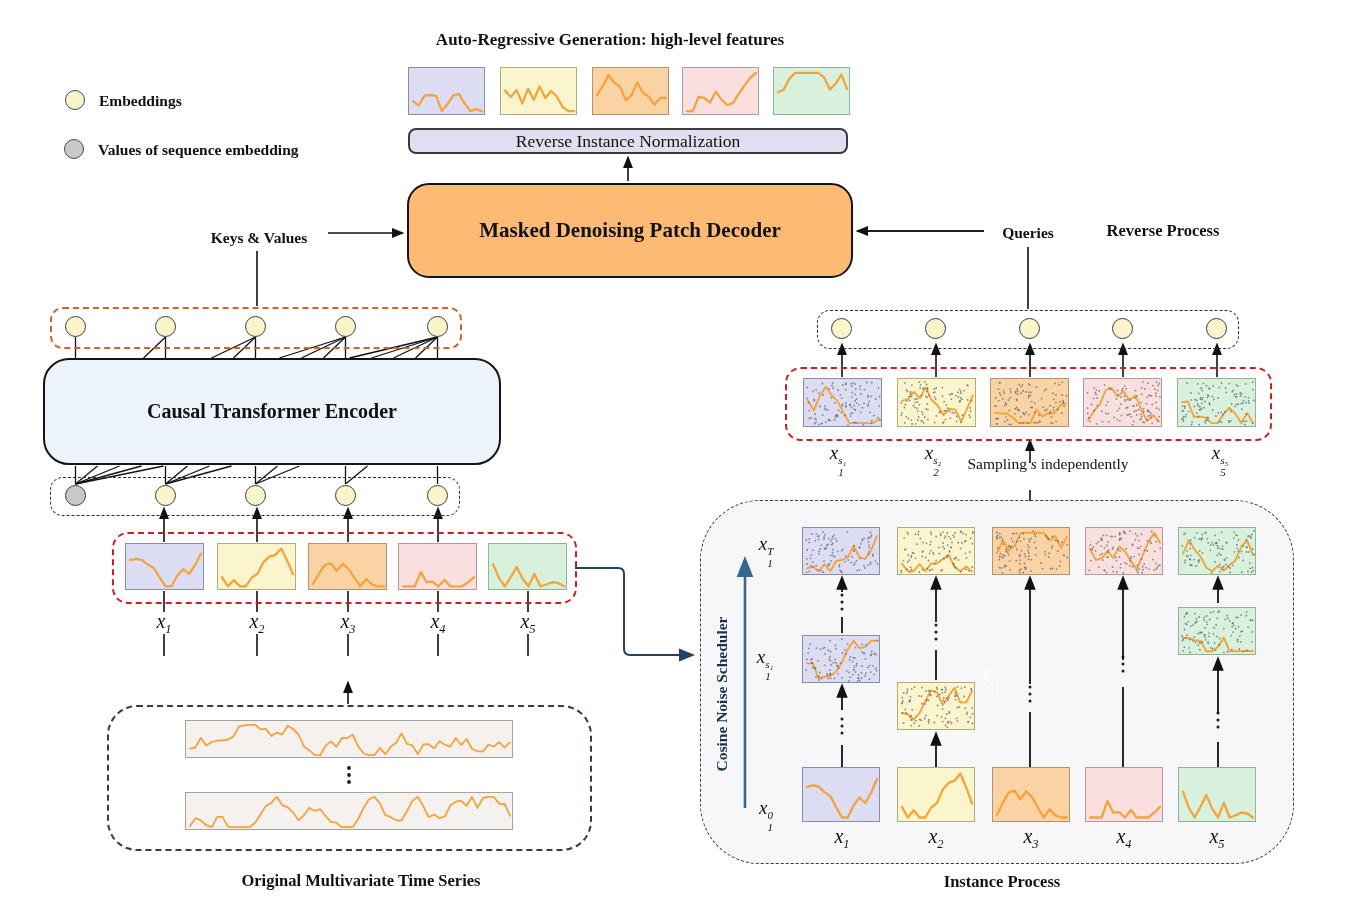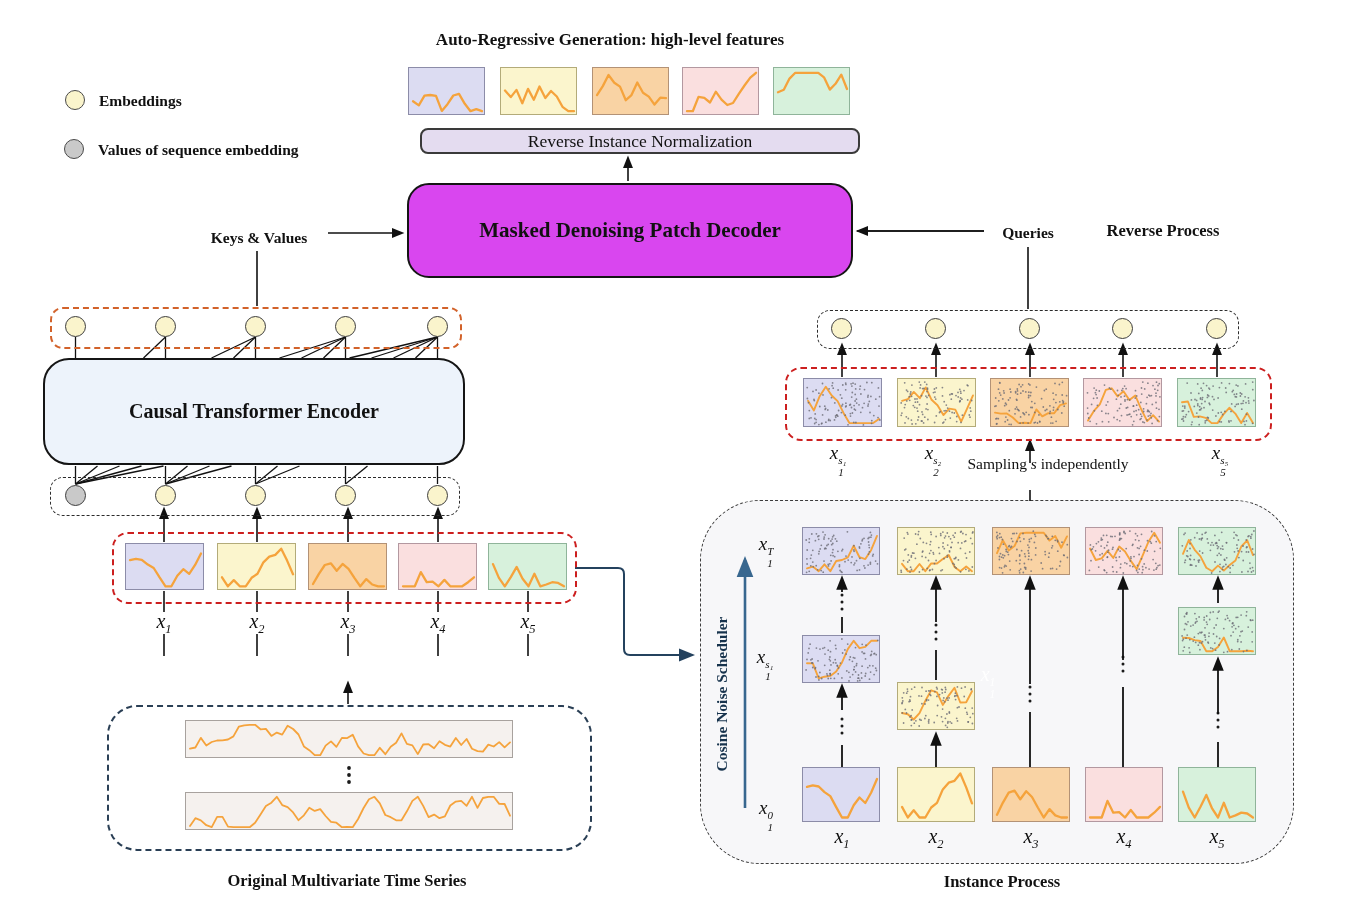--- a/index.html
+++ b/index.html
@@ -8,28 +8,28 @@
   .abs{position:absolute;}
   .ctr{transform:translate(-50%,-50%);white-space:nowrap;}
   #wiring{position:absolute;left:0;top:0;z-index:1;}
   .bg{z-index:0;}  .fg{z-index:2;}  .txt{z-index:3;}
   .d-orange{border:2px dashed #d2622a;border-radius:13px;}
   .d-red{border:2.5px dashed #cc1f1f;border-radius:16px;}
   .d-black{border:1.8px dashed #2b2b2b;border-radius:13px;}
   .d-navy{border:2px dashed #2a3f55;border-radius:30px;}
   .d-fwd{border:1.8px dashed #3c3c3c;border-radius:60px;background:#f7f7f9;}
   .solidbox{box-sizing:border-box;}
-  .decoder{background:#d946ef;border:2.5px solid #151515;border-radius:22px;
+  .decoder{background:#fdba74;border:2.5px solid #151515;border-radius:22px;
            display:flex;align-items:center;justify-content:center;
            font-weight:bold;font-size:21px;}
   .encoder{background:#edf3fb;border:2px solid #151515;border-radius:26px;
            display:flex;align-items:center;justify-content:center;
            font-weight:bold;font-size:20px;}
   .normbar{background:#e4dcf0;border:2px solid #3a3a3a;border-radius:8px;
-           display:flex;align-items:center;justify-content:center;font-size:17.5px;margin-left:12px;}
+           display:flex;align-items:center;justify-content:center;font-size:17.5px;}
 
   
   .patch{position:absolute;box-sizing:border-box;border:1.2px solid #8f8f8f;z-index:2;}
   .patch svg{position:absolute;left:0;top:0;}
   .c-lav{background:#dcdcf2;border-color:#8c8ca8;}
   .c-yel{background:#fbf5cd;border-color:#b3ab79;}
   .c-org{background:#f9d3a4;border-color:#b39276;}
   .c-pnk{background:#fadfdf;border-color:#b398a0;}
   .c-grn{background:#d7f1dc;border-color:#8fb49a;}
   .c-strip{background:#f5f1ee;border-color:#a8a29e;}
@@ -189,31 +189,31 @@
   </div>
 
   <div class="abs fg decoder solidbox" style="left:407px;top:183px;width:446px;height:95px;">
     <span>Masked Denoising Patch Decoder</span>
   </div>
 
   <div class="abs txt ctr lbl-bold" style="left:259px;top:238px;">Keys &amp; Values</div>
   <div class="abs txt ctr lbl-bold" style="left:1028px;top:233px;">Queries</div>
   <div class="abs txt ctr lbl-bold" style="left:1163px;top:231px;font-size:16.5px;">Reverse Process</div>
 
-  <div class="abs fg encoder solidbox" style="left:43px;top:358px;width:422px;height:107px;">
+  <div class="abs fg encoder solidbox" style="left:43px;top:358px;width:458px;height:107px;">
     <span>Causal Transformer Encoder</span>
   </div>
 
   <div class="abs fg d-orange" style="left:50px;top:307px;width:408px;height:38px;"></div>
   <div class="abs fg d-black" style="left:50px;top:477px;width:408px;height:37px;"></div>
 
   <div class="abs fg d-red" style="left:112px;top:532px;width:461px;height:68px;"></div>
 
 
-  <div class="abs txt ctr h-bold" style="left:347px;top:881px;font-size:16.5px;">Original Multivariate Time Series</div>
+  <div class="abs txt ctr h-bold" style="left:361px;top:881px;font-size:16.5px;">Original Multivariate Time Series</div>
 
   <div class="abs fg d-black" style="left:817px;top:310px;width:420px;height:37px;"></div>
   <div class="abs fg d-red" style="left:785px;top:367px;width:483px;height:70px;"></div>
 
   <div class="abs txt ctr" style="left:1048px;top:464px;font-size:15.5px;">
     <span>Sampling</span>
     <i>s</i>
     <span>independently</span>
   </div>
 

